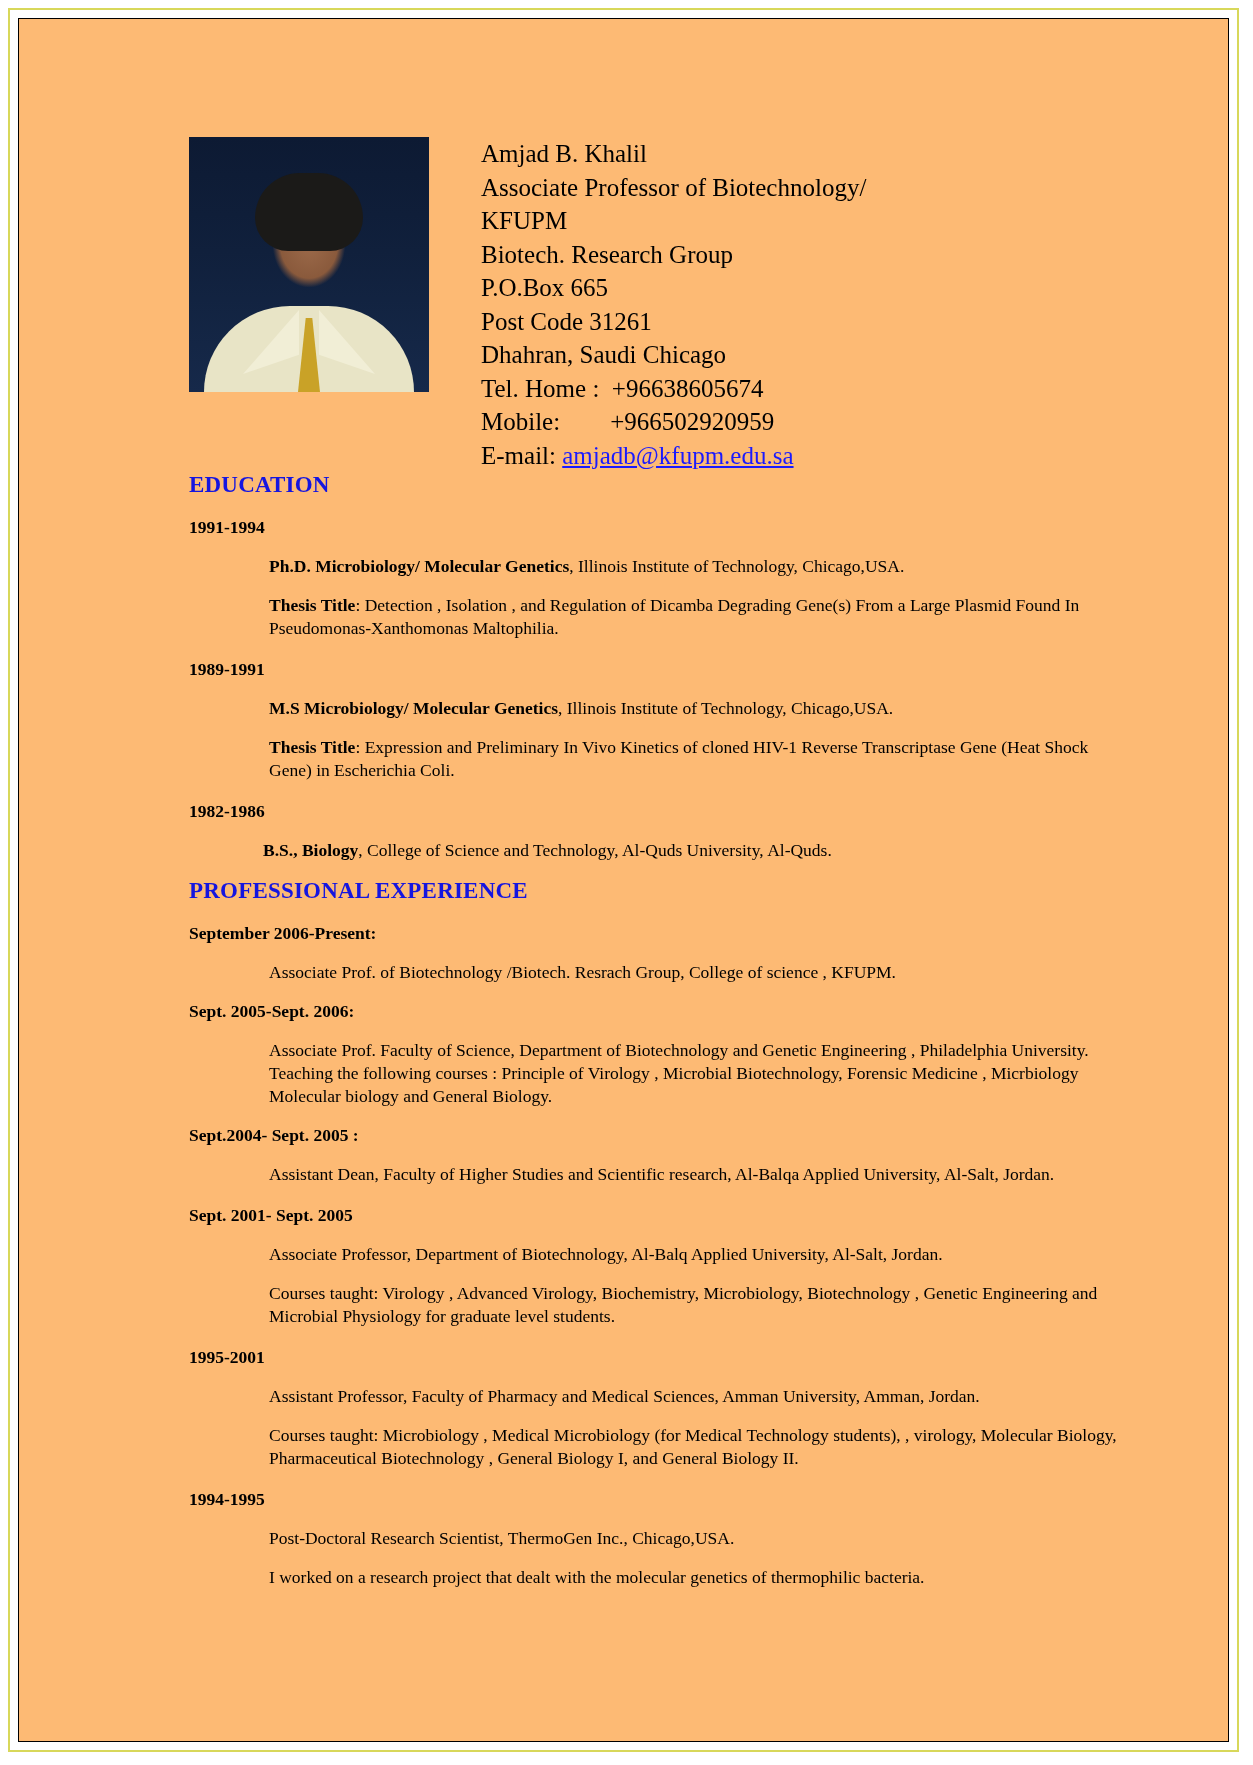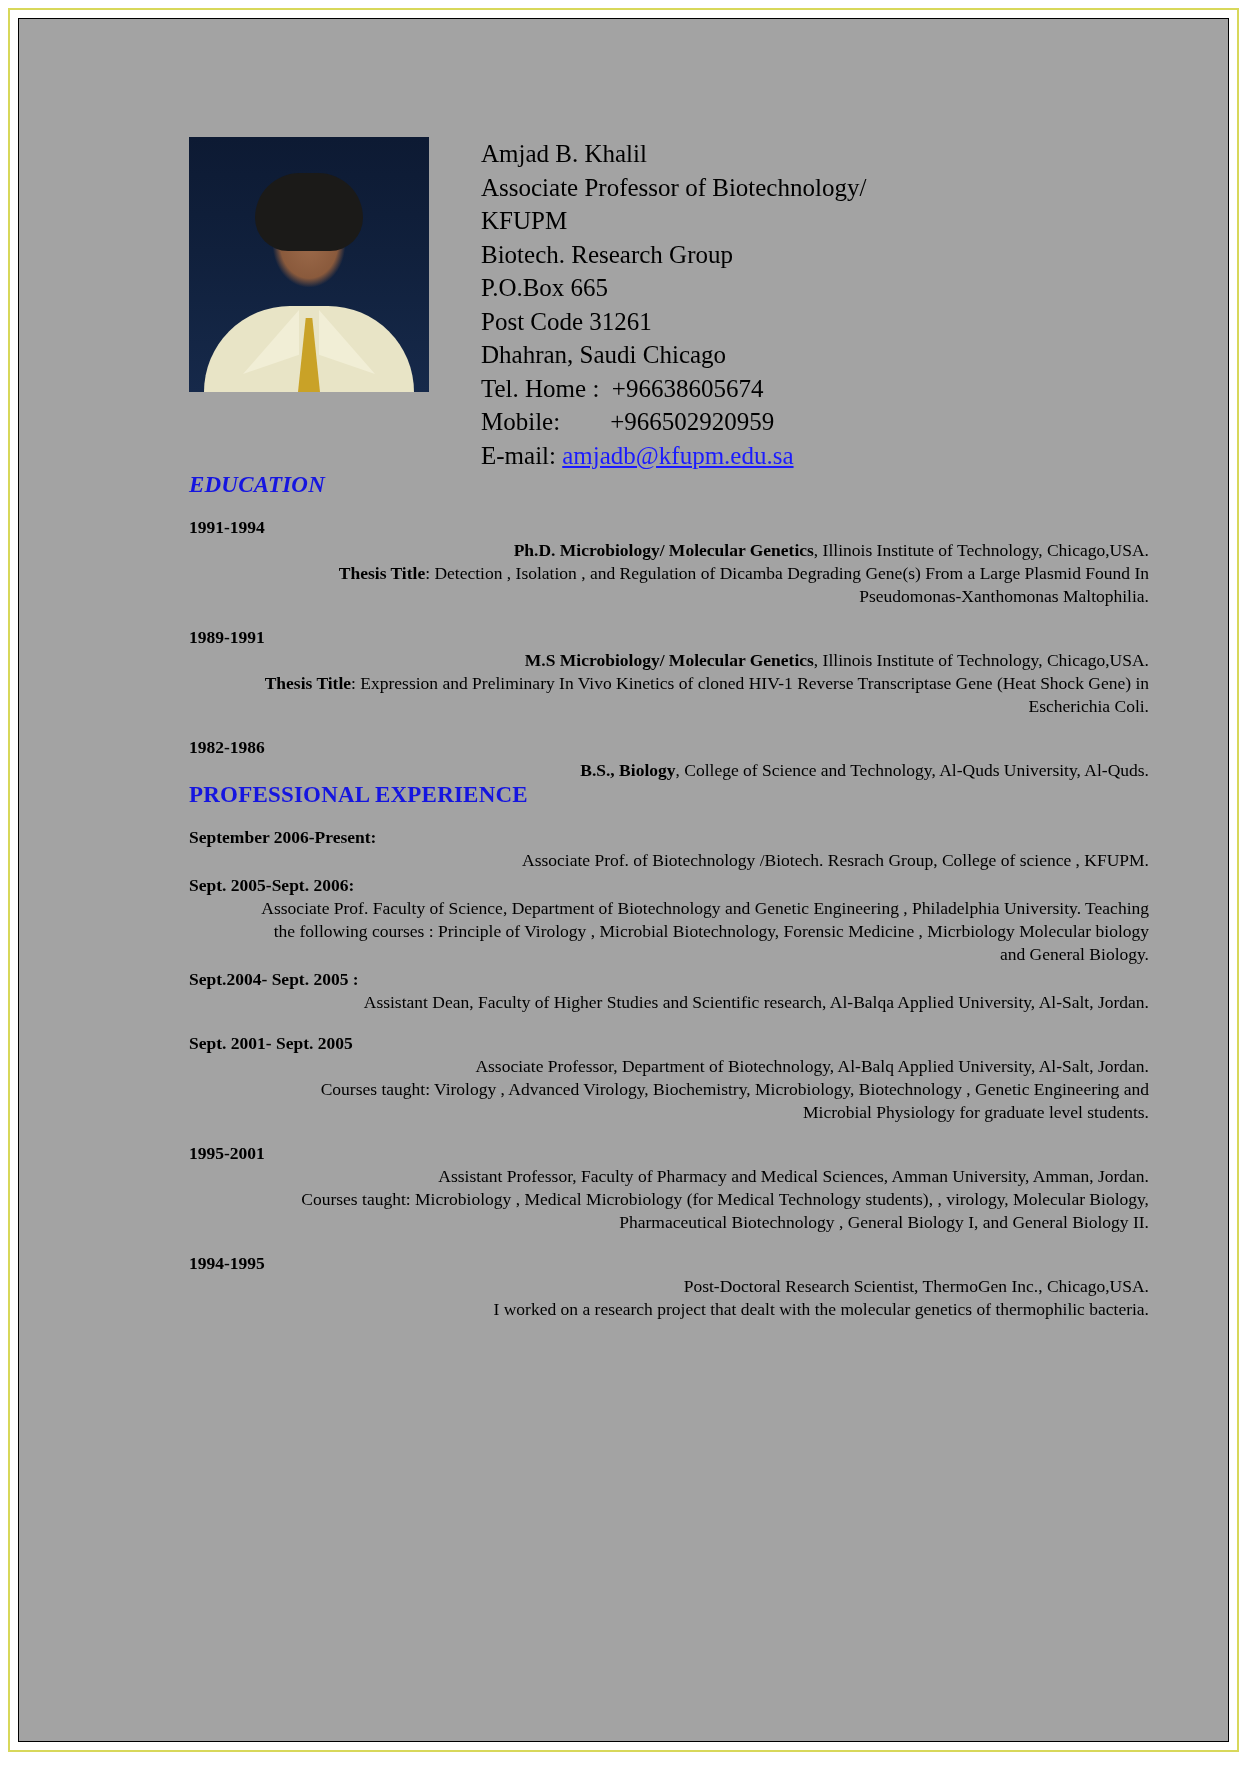--- a/index.html
+++ b/index.html
@@ -22,21 +22,21 @@
     height: 1744px;
     border: 2px solid #d8d85a;
     box-sizing: border-box;
   }
   .sheet {
     position: absolute;
     left: 18px;
     top: 18px;
     width: 1211px;
     height: 1724px;
-    background: #a3a3a3;
+    background: #fdba74;
     border: 1px solid #000000;
     box-sizing: border-box;
     overflow: hidden;
   }
   .content {
     position: absolute;
     left: 170px;
     top: 118px;
     width: 960px;
   }
@@ -111,27 +111,27 @@
 
   
   h2.section {
     color: #1515e0;
     font-family: "Liberation Serif", serif;
     font-weight: bold;
     font-size: 23px;
     margin: 0;
     letter-spacing: 0.2px;
   }
-  .sec-education { margin-top: 46px; font-style: italic; }
+  .sec-education { margin-top: 46px; }
   .sec-experience { margin-top: 40px; }
 
   .entry { margin-top: 18px; font-size: 17.5px; line-height: 23px; }
   .entry .dates { font-weight: bold; }
   .entry .body { margin-left: 64px; }
-  .entry .body p { margin: 0; text-align: right; }
+  .entry .body p { margin: 16px; }
   .entry.tiny { margin-top: 2px; }
   .entry .body.indent-sm { margin-left: 58px; }
   b { font-weight: bold; }
 </style>
 </head>
 <body>
 
 <div class="page-frame"></div>
 
 <div class="sheet">

